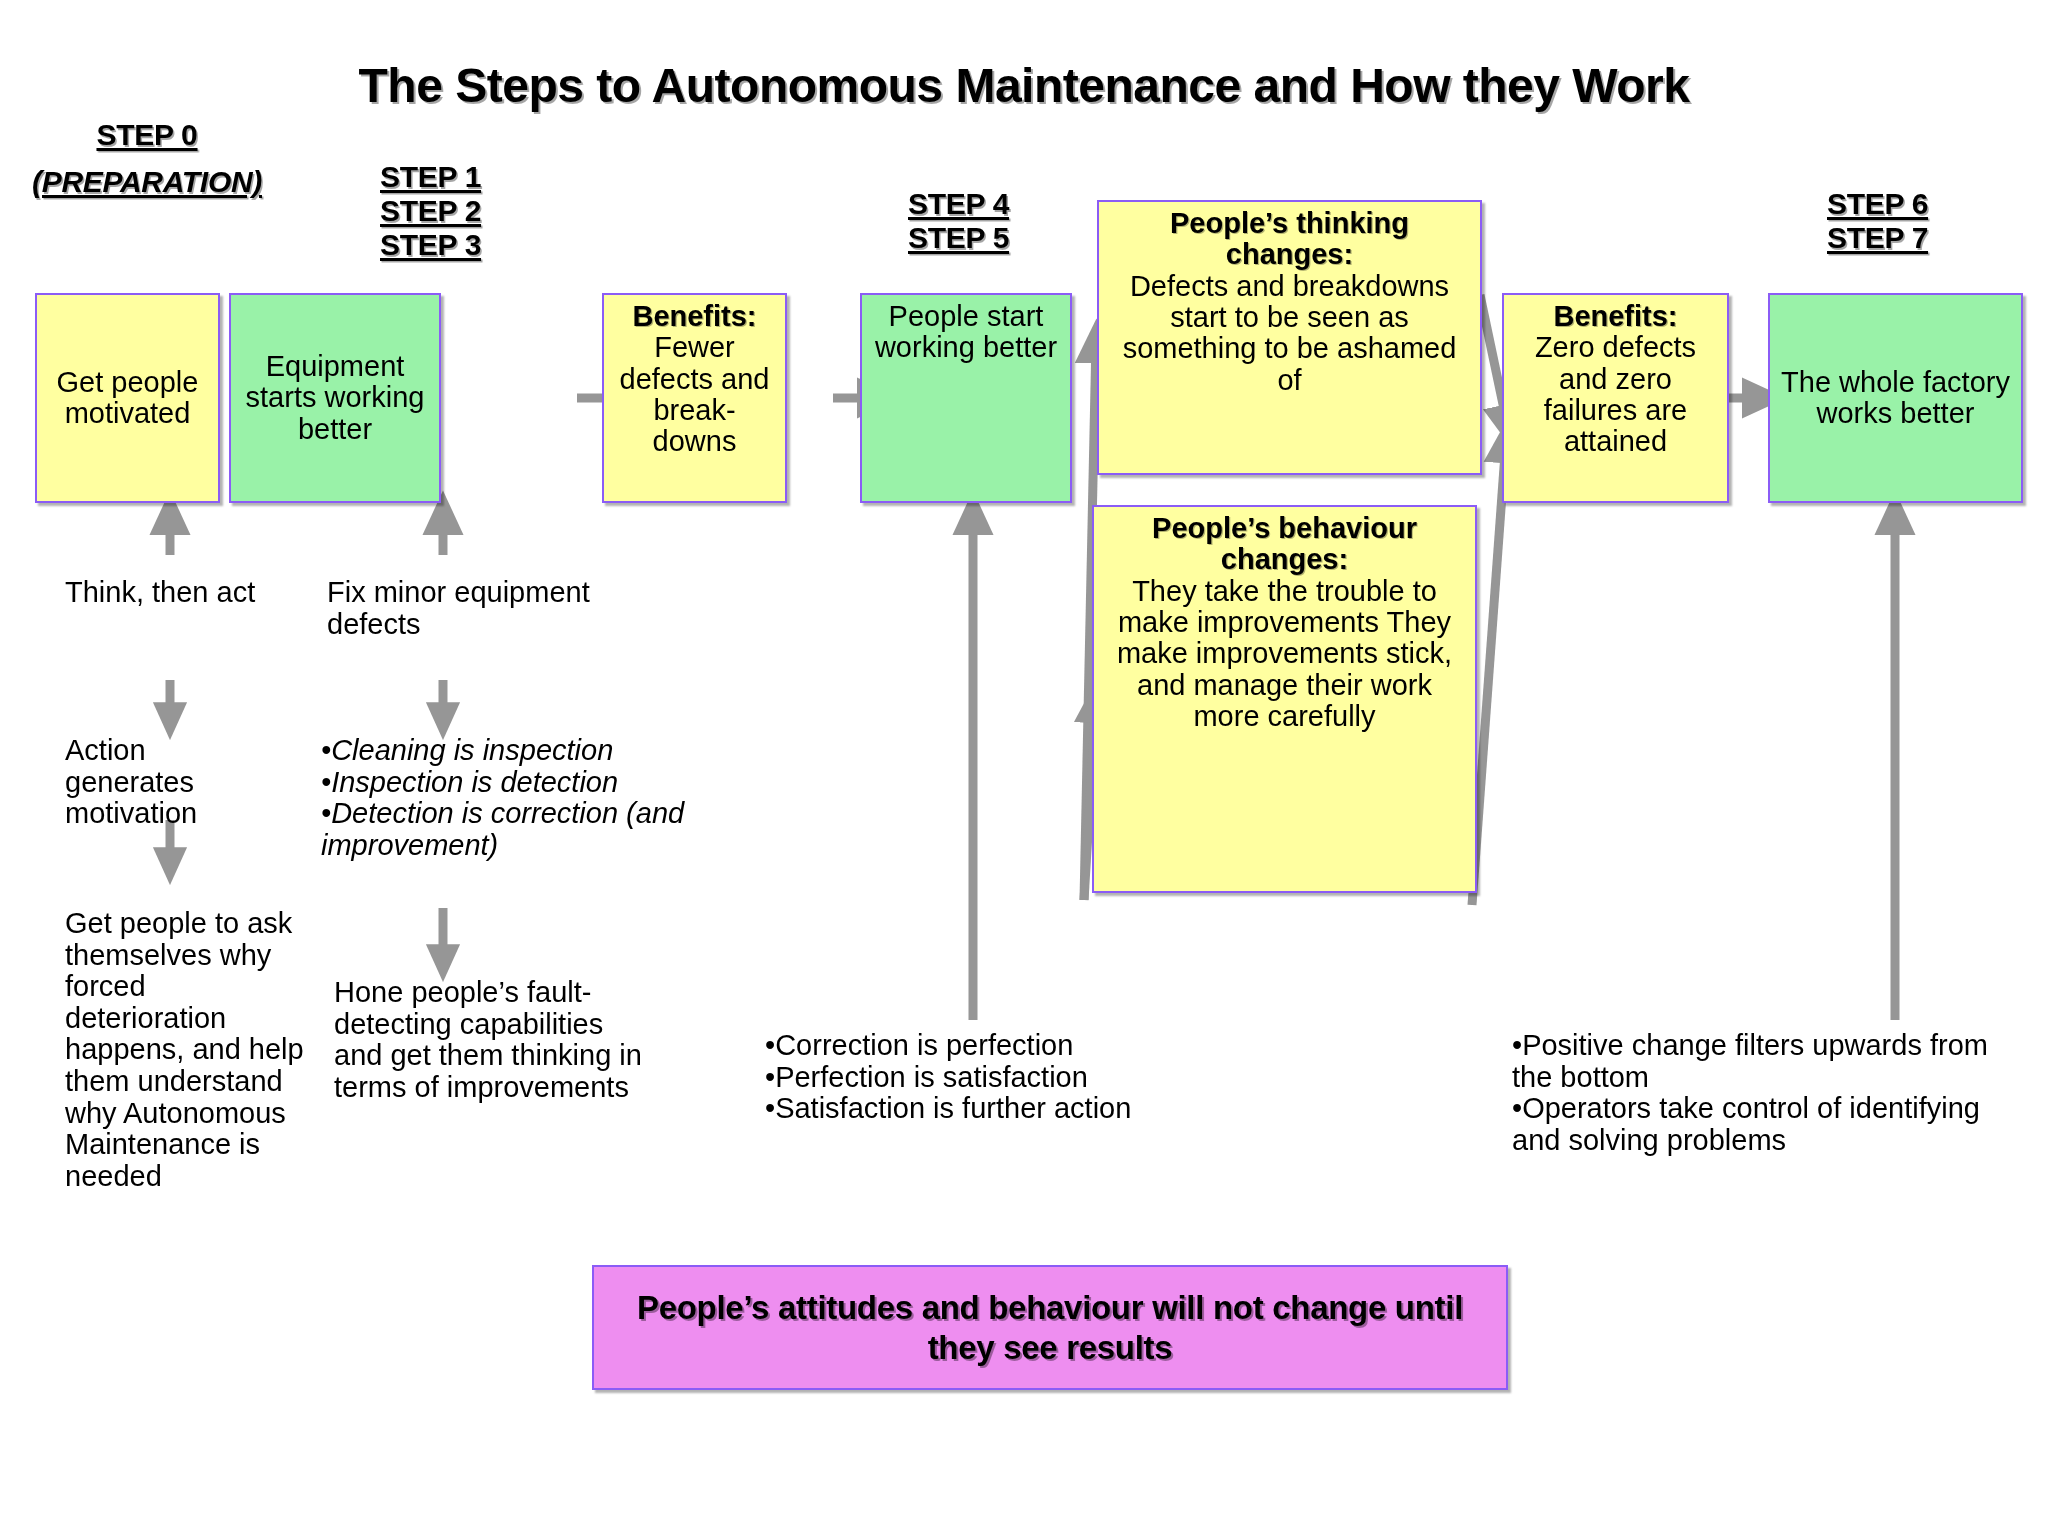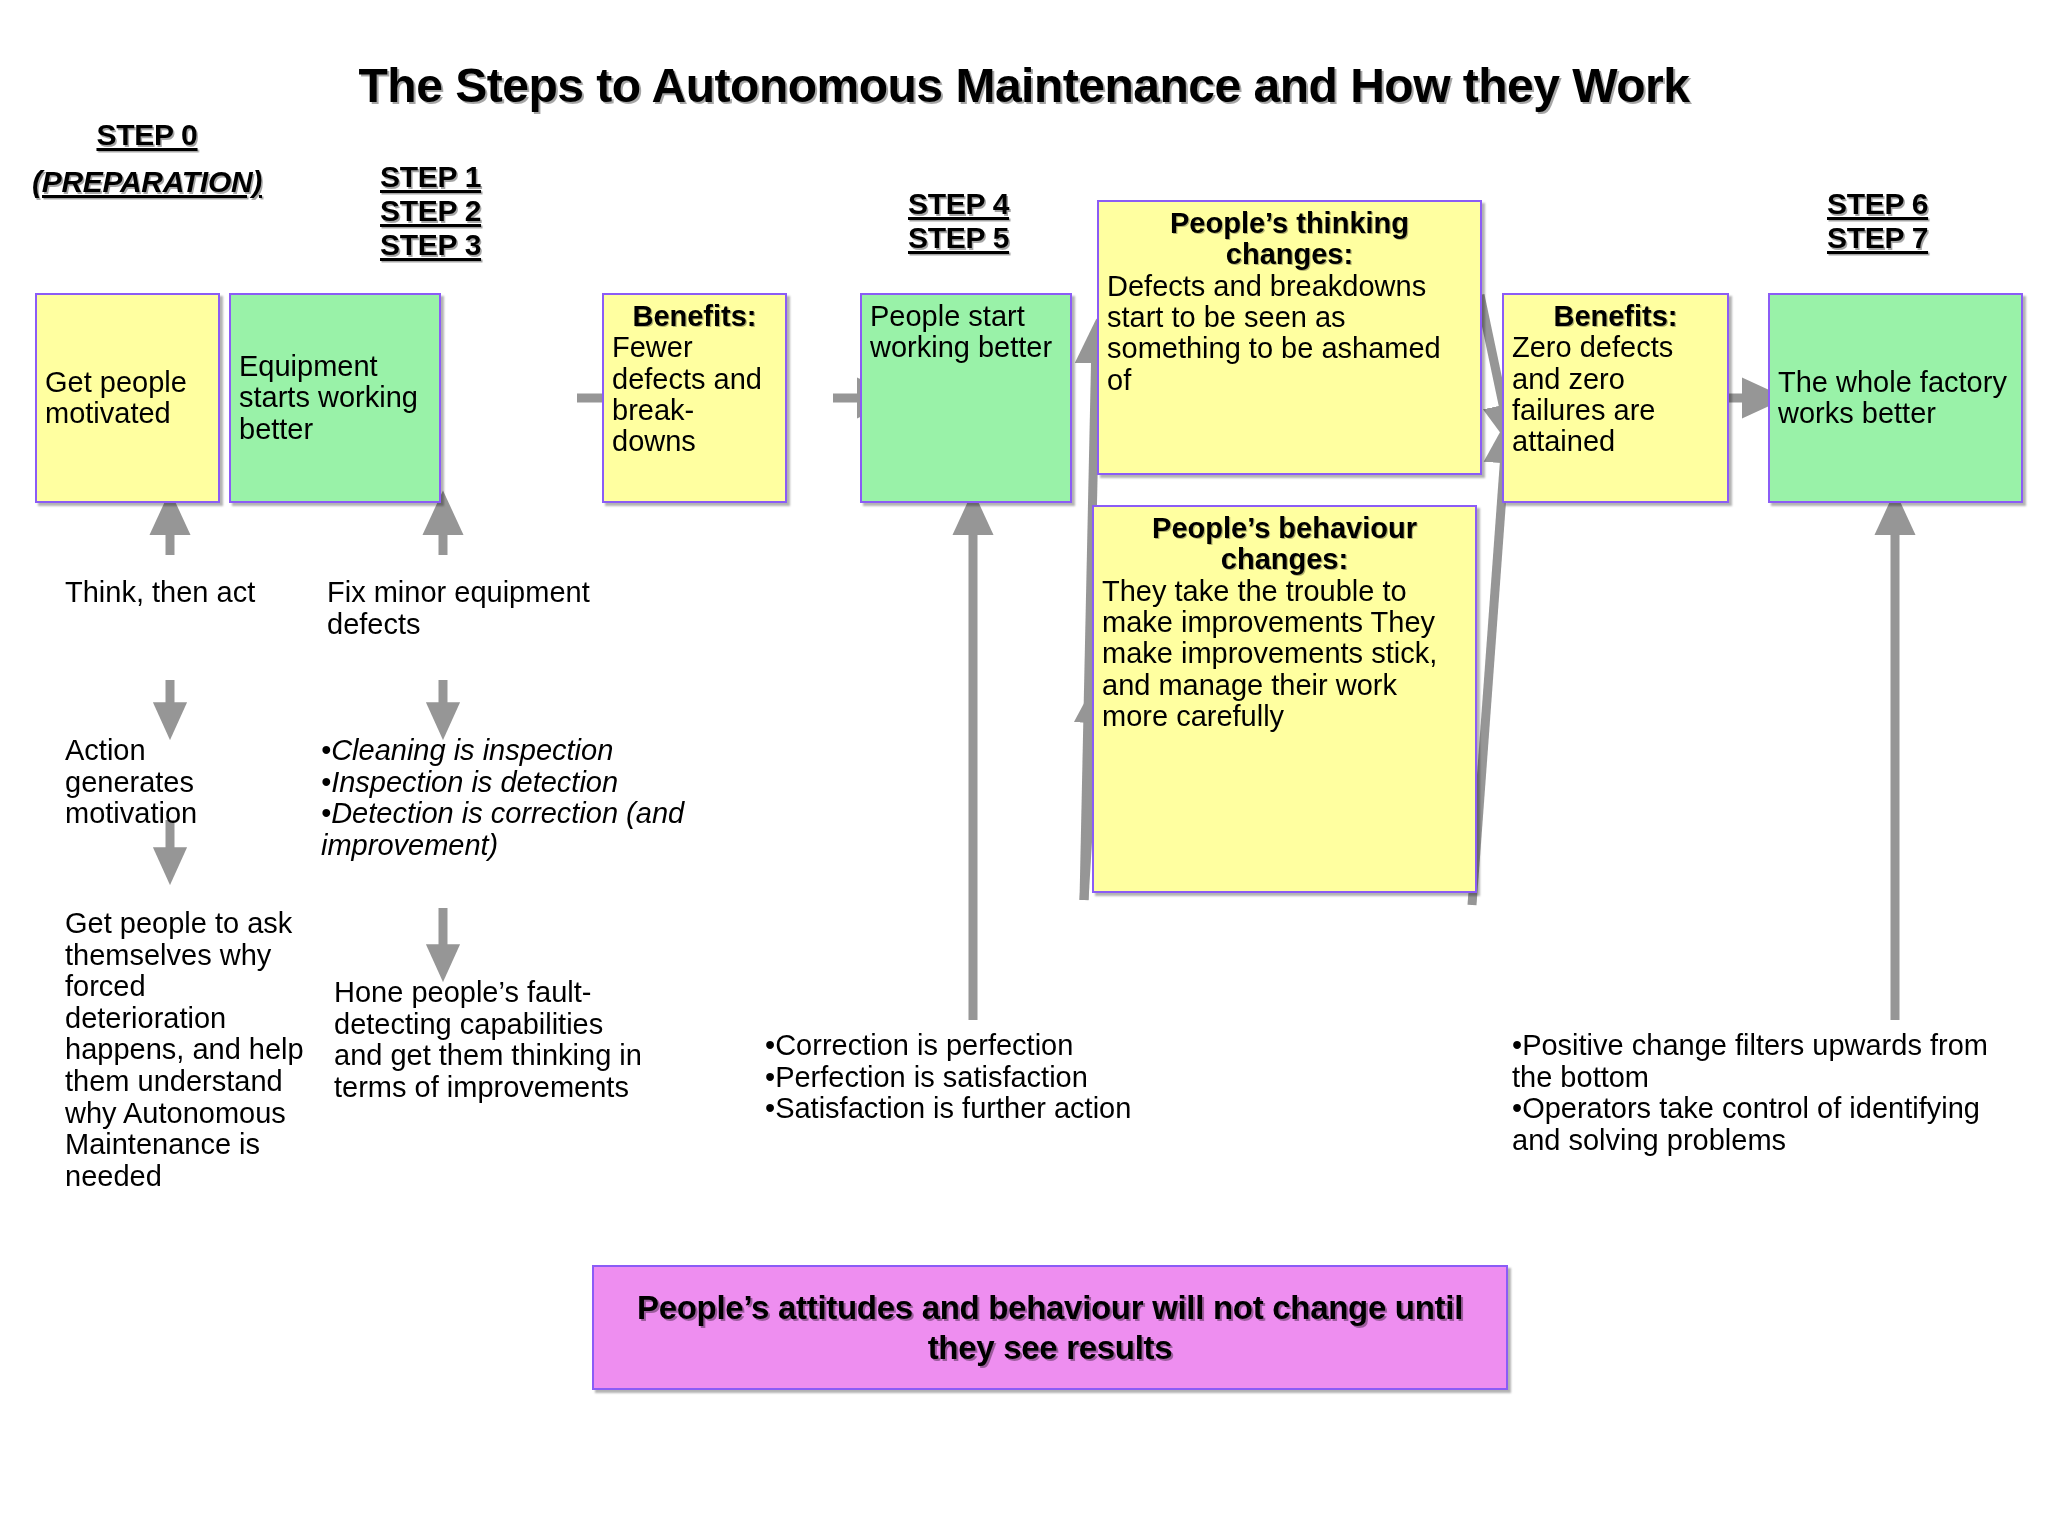--- a/index.html
+++ b/index.html
@@ -63,21 +63,21 @@
   .box.yellow { background: #ffffa0; }
   .box.green  { background: #99f2a8; }
   .box.magenta{ background: #ee8ef0; }
 
   .boxhead {
     display: block;
     text-align: center;
     font-weight: bold;
     text-shadow: 1.2px 1.2px 0 rgba(0,0,0,0.3);
   }
-  .boxbody { display: block; }
+  .boxbody { display: block; text-align: center; }
 
   .vcenter { display:flex; flex-direction:column; justify-content:center; height:100%; }
 
   
   .txt {
     position: absolute;
     font-size: 29px;
     line-height: 1.09;
     white-space: pre-wrap;
   }

